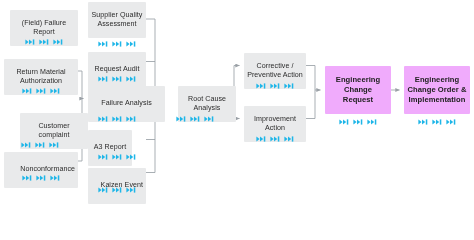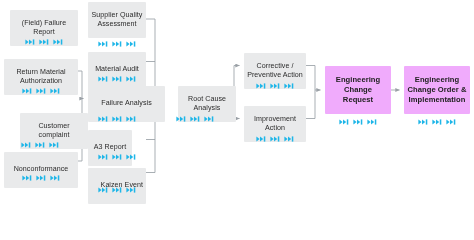--- a/index.html
+++ b/index.html
@@ -78,28 +78,28 @@
   <div id="nodes-layer">
       <div class="node grey" style="left: 10px; top: 10px; width: 68px; height: 24px;">
         <span>(Field) Failure Report</span>
       </div>
       <div class="node grey" style="left: 4px; top: 59px; width: 74px; height: 24px;">
         <span>Return Material Authorization</span>
       </div>
       <div class="node grey" style="left: 20px; top: 113px; width: 68px; height: 20px;">
         <span>Customer complaint</span>
       </div>
-      <div class="node grey" style="left: 4px; top: 152px; width: 74px; height: 18px;">
+      <div class="node grey" style="left: 4px; top: 152px; width: 74px; height: 18px; justify-content: flex-end;">
         <span>Nonconformance</span>
       </div>
       <div class="node grey" style="left: 88px; top: 2px; width: 58px; height: 34px;">
         <span>Supplier Quality Assessment</span>
       </div>
       <div class="node grey" style="left: 88px; top: 52px; width: 58px; height: 19px;">
-        <span>Material Audit</span>
+        <span>Request Audit</span>
       </div>
       <div class="node grey" style="left: 88px; top: 86px; width: 77px; height: 25px;">
         <span>Failure Analysis</span>
       </div>
       <div class="node grey" style="left: 88px; top: 130px; width: 44px; height: 19px;">
         <span>A3 Report</span>
       </div>
       <div class="node grey" style="left: 88px; top: 168px; width: 58px; height: 19px; justify-content: flex-end;">
         <span>Kaizen Event</span>
       </div>

